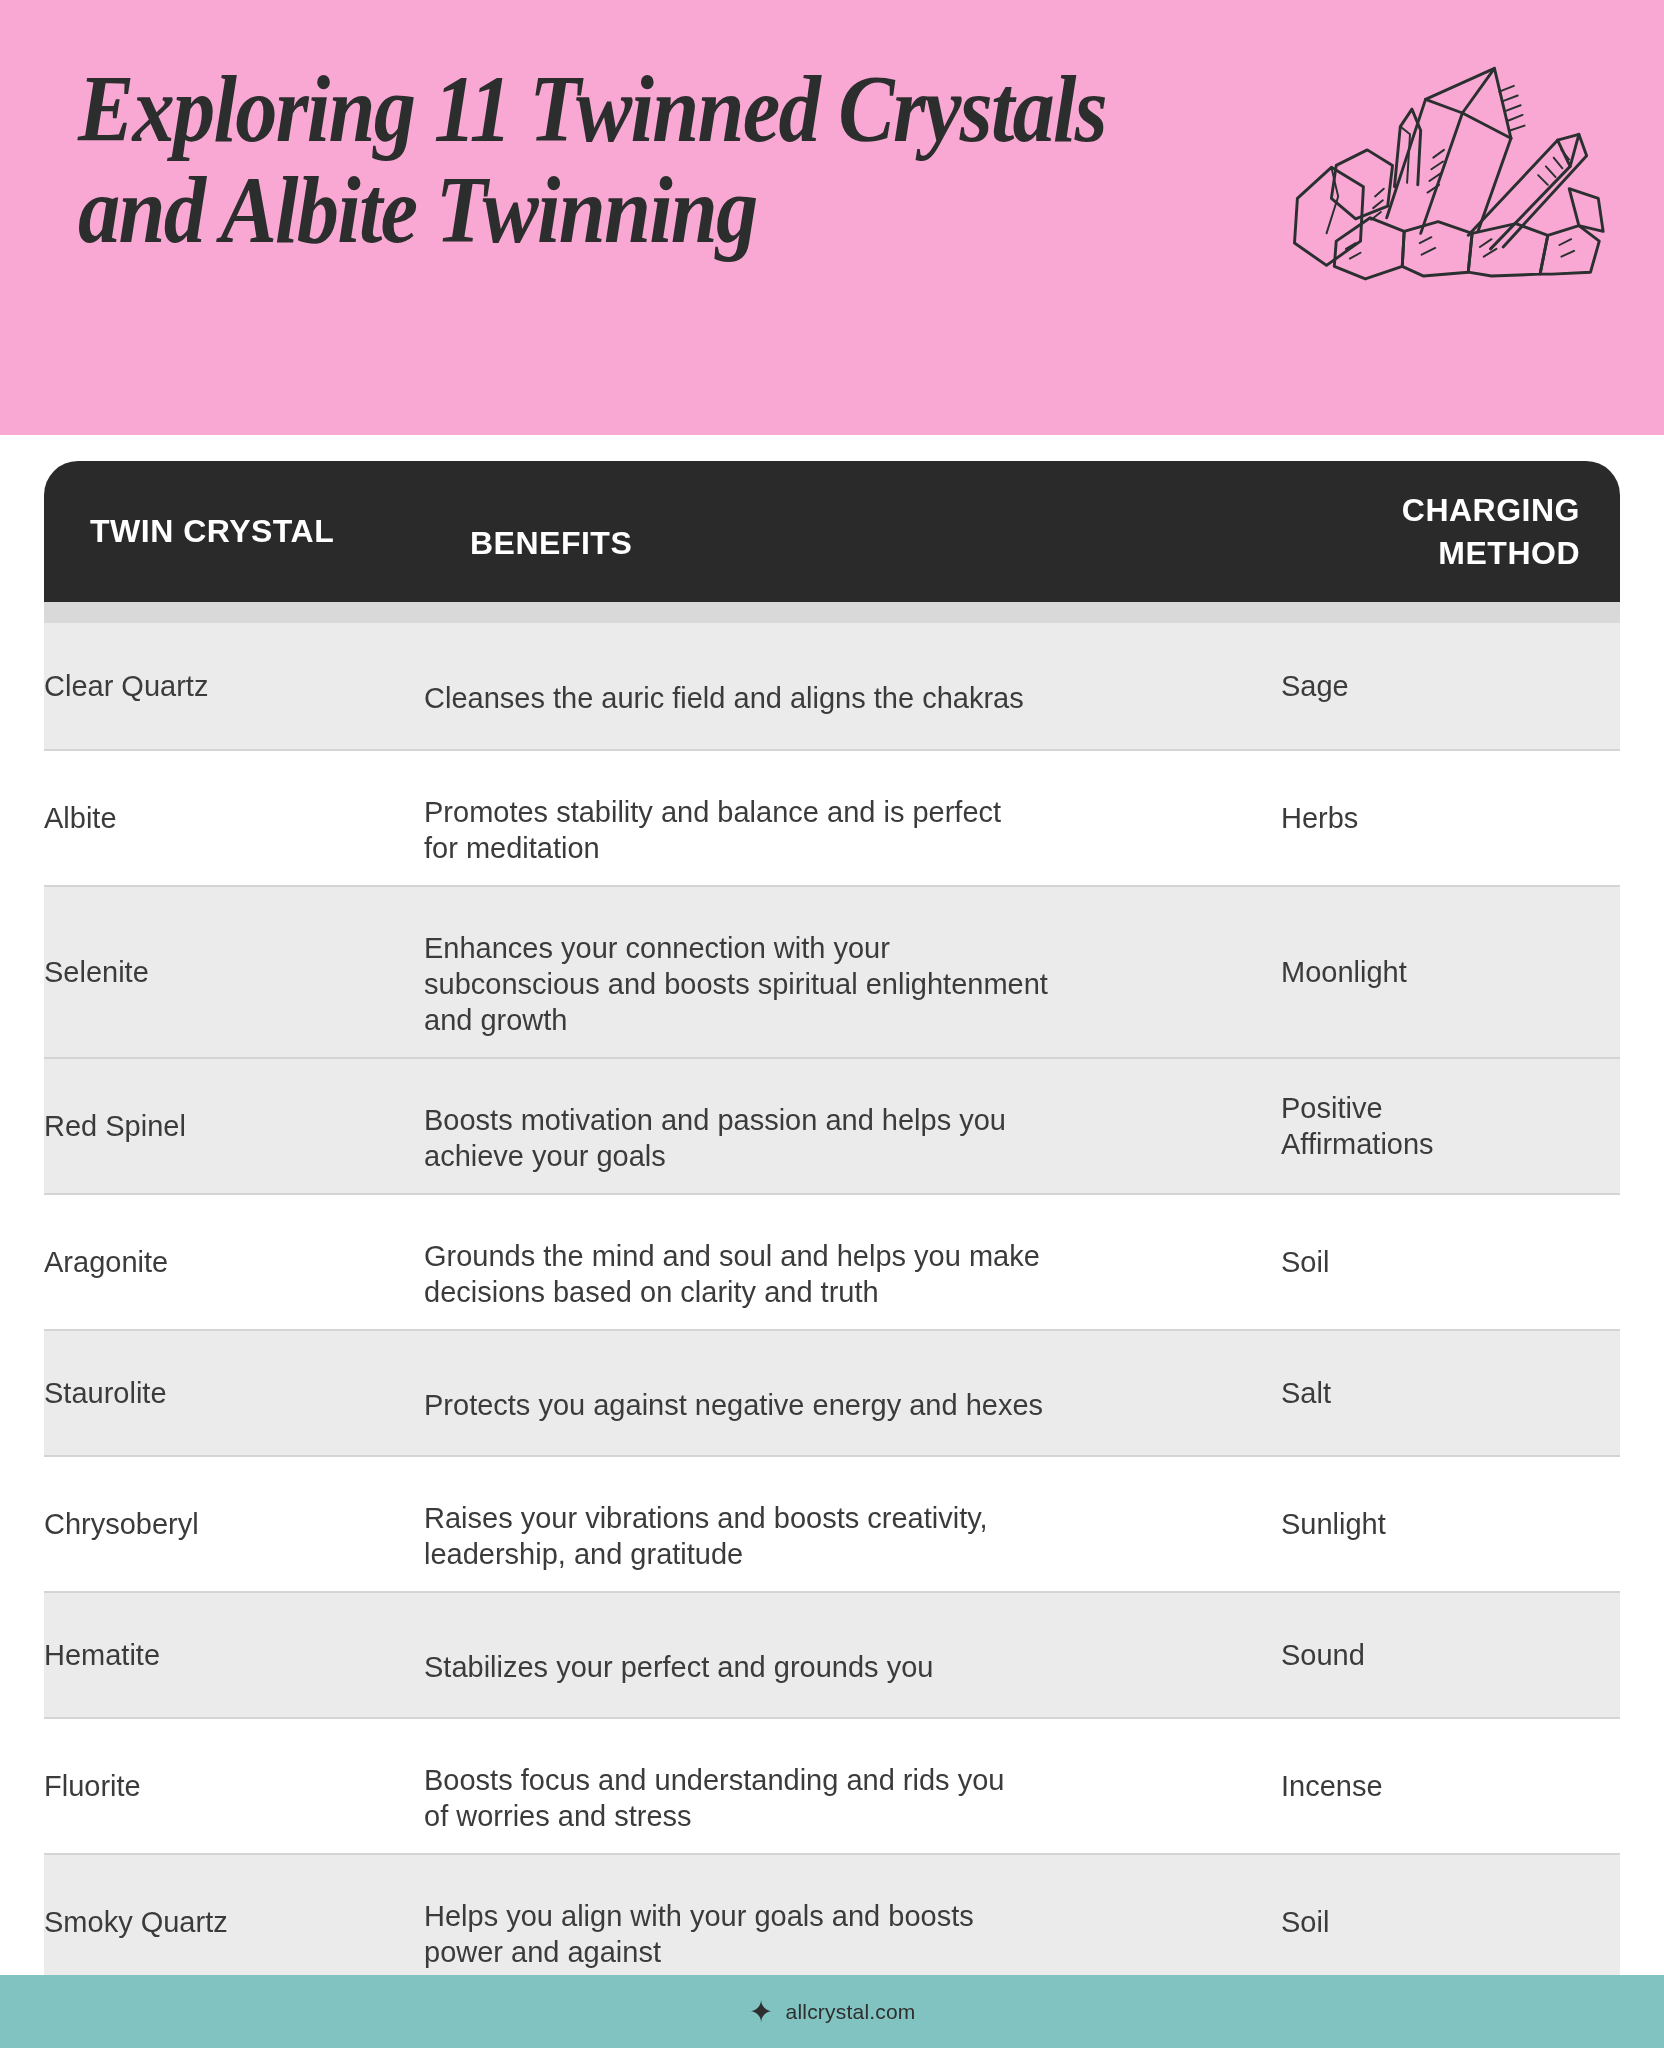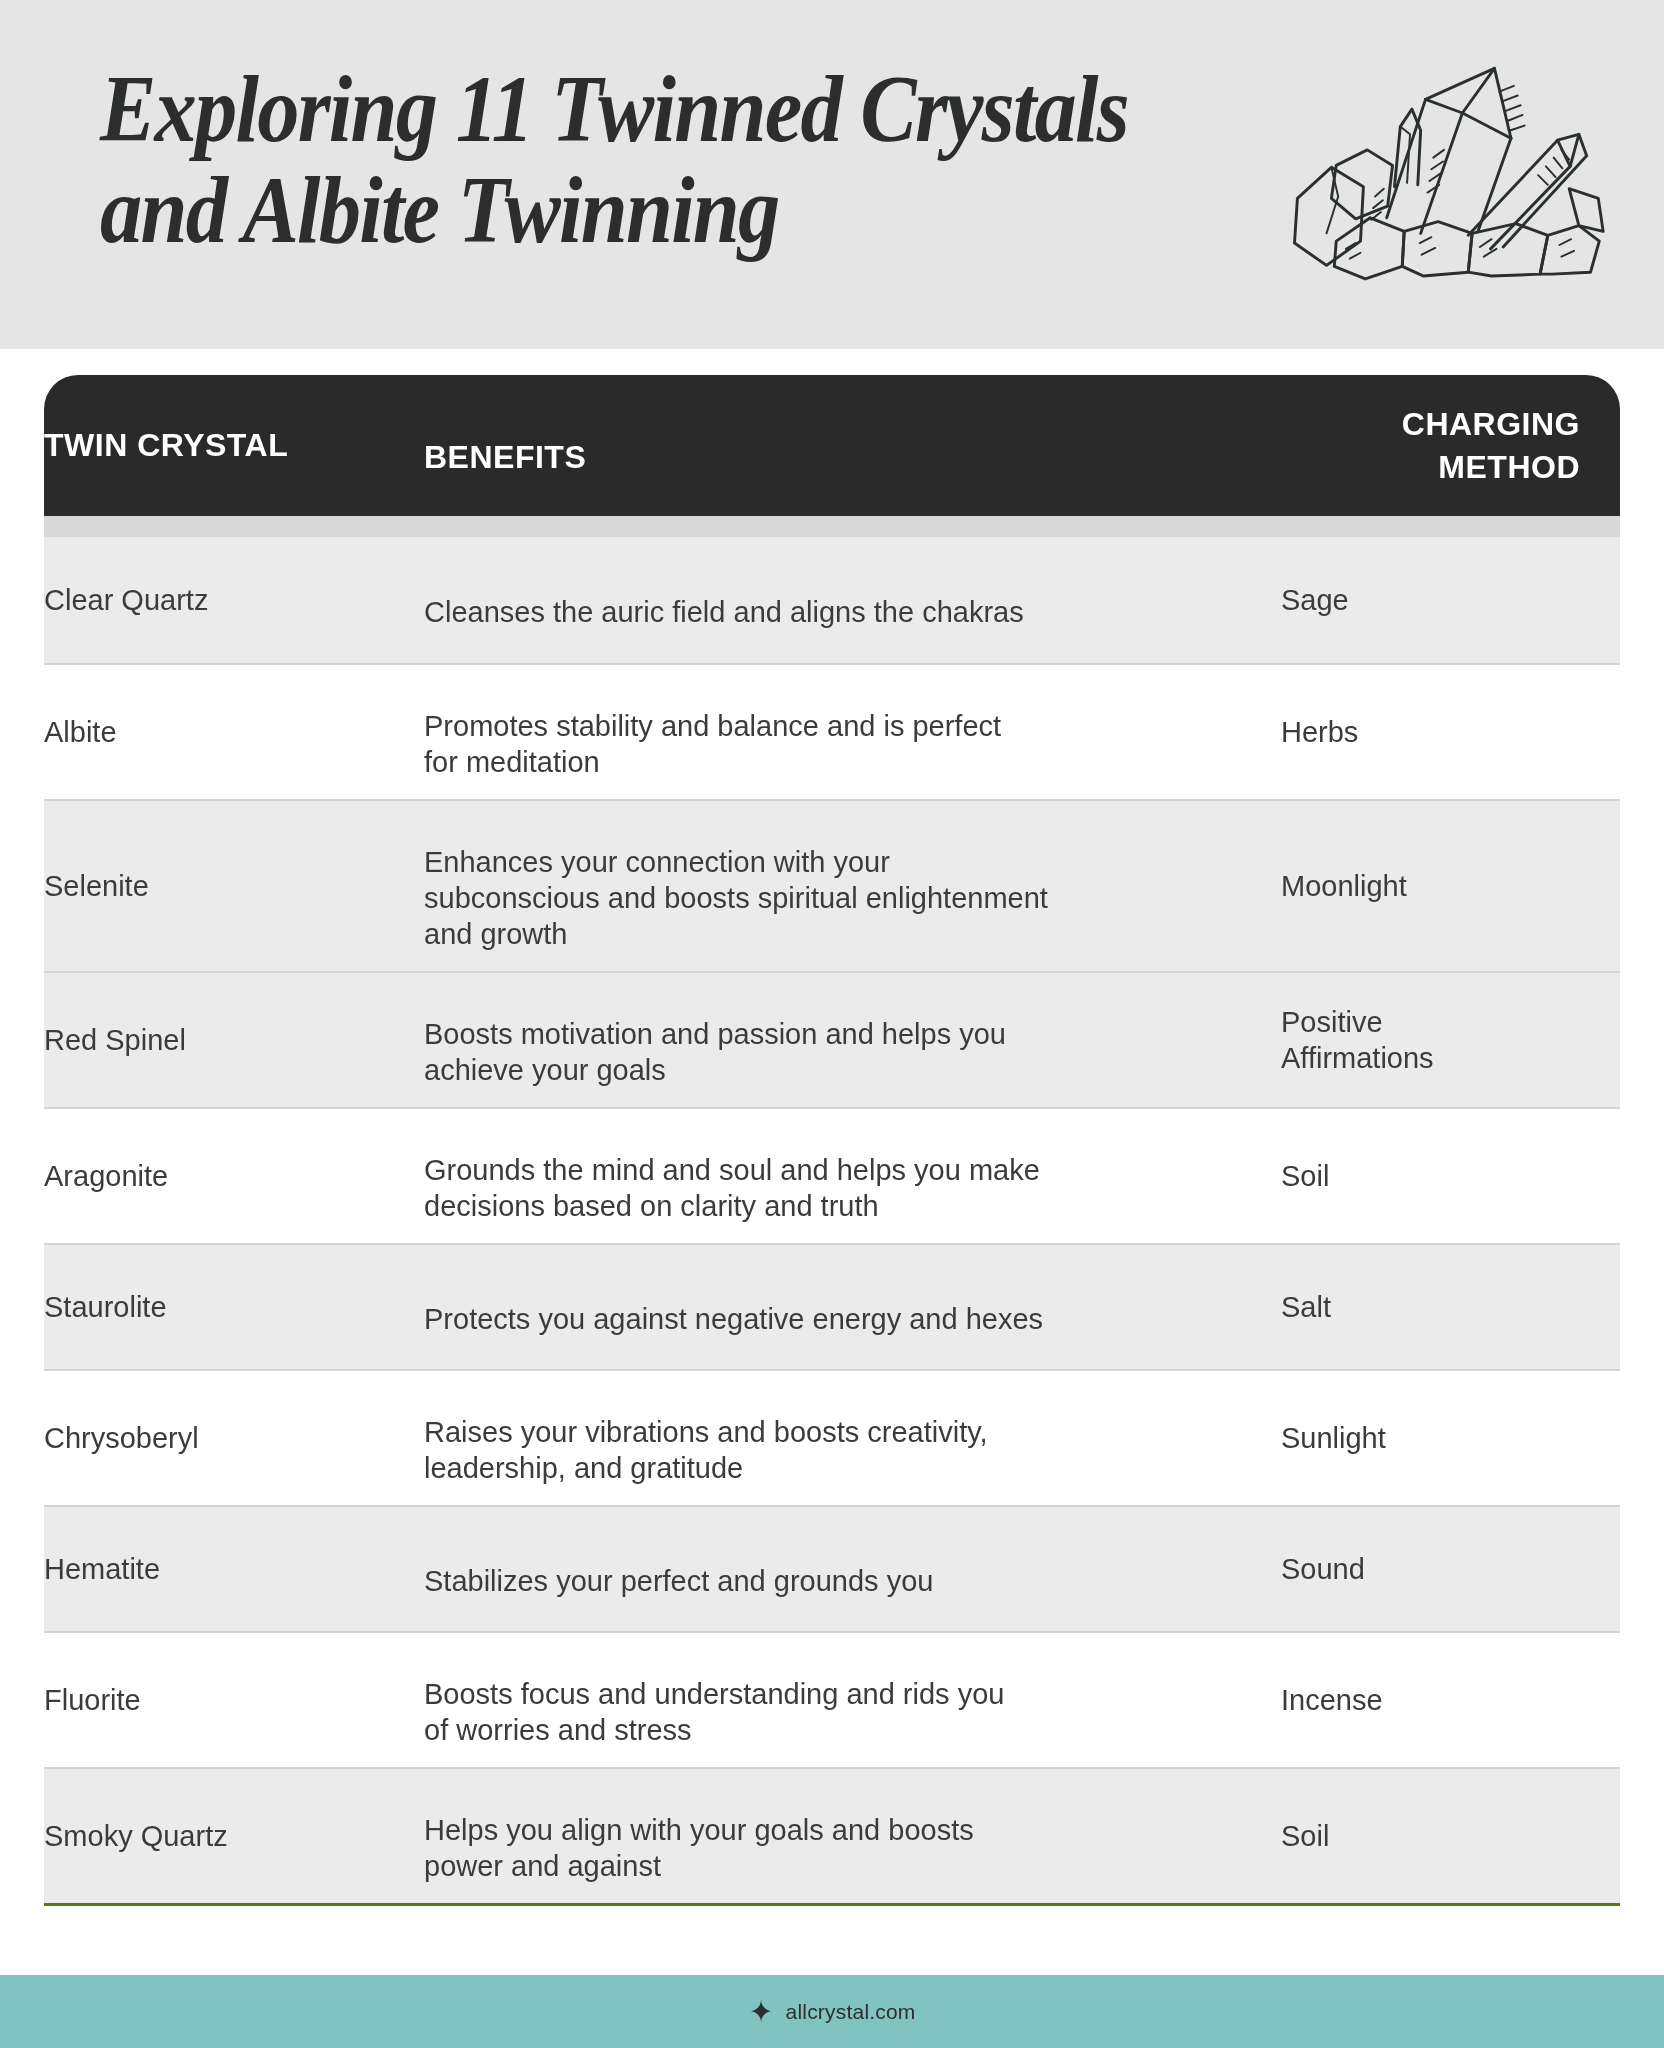--- a/index.html
+++ b/index.html
@@ -7,24 +7,24 @@
     width:1664px;height:2048px;
     background:#ffffff;
     font-family:"Liberation Sans", sans-serif;
     color:#3b3b3b;
     position:relative;
     overflow:hidden;
   }
   
   .hero{
     position:relative;
-    width:100%;height:349px;
-    background:#e5e5e5;
+    width:100%;height:435px;
+    background:#f9a8d4;
     box-sizing:border-box;
-    padding:58px 0 0 100px;
+    padding:58px 0 0 78px;
   }
   .title{
     font-family:"Liberation Serif", serif;
     font-style:italic;
     font-weight:700;
     font-size:96px;
     line-height:101px;
     color:#2b2e2d;
     letter-spacing:-2px;
     transform:scaleX(0.88);
@@ -39,20 +39,21 @@
   
   .table-wrap{
     position:relative;
     margin:26px 44px 0 44px; 
     width:1576px;
   }
   .grid3{
     display:grid;
     grid-template-columns:380px 857px 1fr;
     box-sizing:border-box;
+    padding-left:46px;
   }
   .thead{
     height:141px;
     background:#2a2a2a;
     border-radius:34px 34px 0 0;
     align-items:center;
     color:#ffffff;
   }
   .th{
     font-size:32px;

